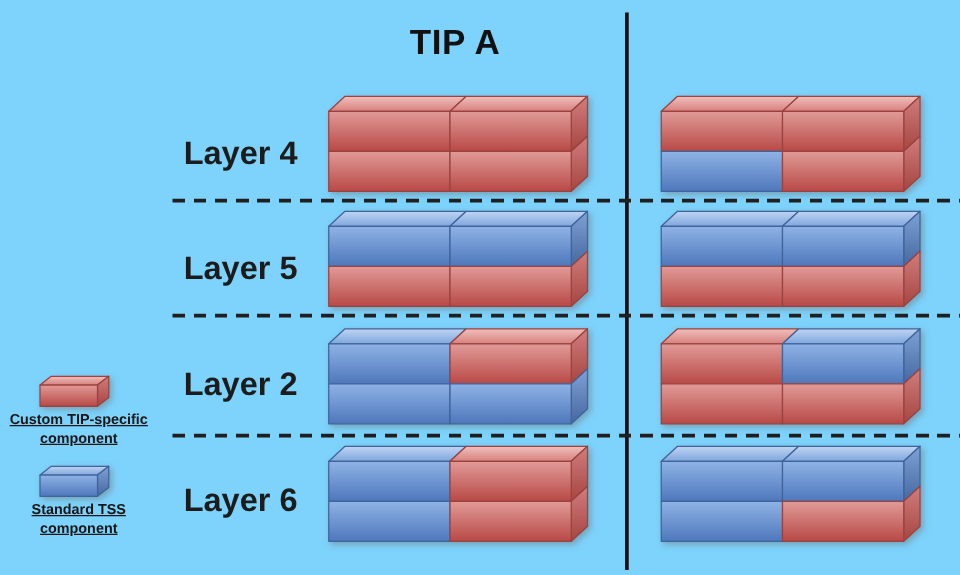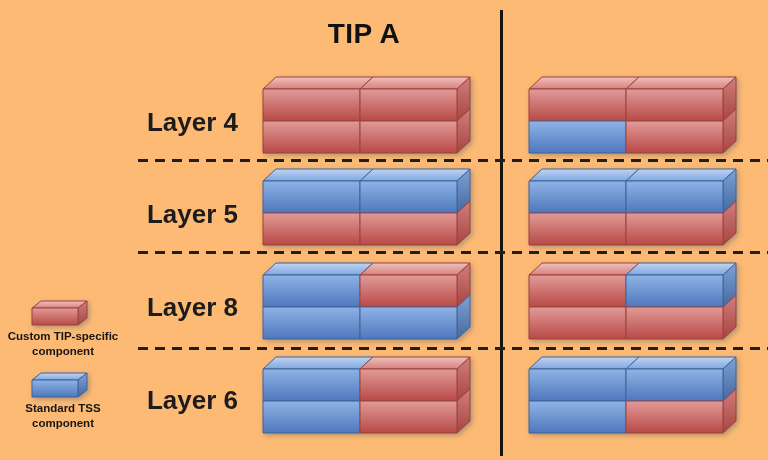--- a/index.html
+++ b/index.html
@@ -1,17 +1,17 @@
 <!DOCTYPE html>
 <html><head>
 <meta charset="utf-8">
 <style>
   html,body{margin:0;padding:0;background:#ffffff;}
   .canvas{
-    position:relative;width:768px;height:460px;background:#fdba74;overflow:hidden;
+    position:relative;width:768px;height:460px;background:#7dd3fc;overflow:hidden;
     font-family:"Liberation Sans", sans-serif;
   }
   .col-header{
     position:absolute;top:18px;width:200px;text-align:center;
     font-size:28px;font-weight:bold;color:#111;letter-spacing:.5px;
   }
   #hdr-a{left:264px;}
   #hdr-b{left:532px;}
   .vline{
     position:absolute;left:500px;top:10px;width:3px;height:446px;background:#141414;
@@ -20,39 +20,39 @@
     position:absolute;left:138px;width:630px;height:3px;
     background:repeating-linear-gradient(to right,#1f1f1f 0 10px,transparent 10px 17px);
   }
   .layer-label{
     position:absolute;left:118px;width:120px;text-align:right;
     font-size:26px;font-weight:600;color:#1c1c1c;line-height:26px;
   }
   .blocks-svg{position:absolute;overflow:visible;filter:drop-shadow(2px 2.5px 2.5px rgba(110,110,110,.5));}
   .legend-label{
     position:absolute;left:4px;width:118px;text-align:center;
-    font-size:11.5px;font-weight:600;color:#161616;line-height:14.5px;
+    font-size:11.5px;font-weight:600;color:#161616;line-height:14.5px;text-decoration:underline;
   }
 </style>
 </head>
 <body>
 
 <div class="canvas">
 
   <div class="col-header" id="hdr-a">TIP A</div>
 
   <div class="vline"></div>
 
   <div class="dash" style="top:159px"></div>
   <div class="dash" style="top:251px"></div>
   <div class="dash" style="top:347px"></div>
 
   <div class="layer-label" style="top:109px">Layer 4</div>
   <div class="layer-label" style="top:201px">Layer 5</div>
-  <div class="layer-label" style="top:294px">Layer 8</div>
+  <div class="layer-label" style="top:294px">Layer 2</div>
   <div class="layer-label" style="top:387px">Layer 6</div>
 
   <div id="groups">
       <svg width="211" height="80" class="blocks-svg" style="left: 261px; top: 75px;">
         <defs>
           <linearGradient id="g0tip_ared-top" x1="0" y1="0" x2="0" y2="1">
             <stop offset="0" stop-color="#efc0bd"></stop>
             <stop offset="1" stop-color="#d8817d"></stop>
           </linearGradient>
           <linearGradient id="g0tip_ared-front" x1="0" y1="0" x2="0" y2="1">

